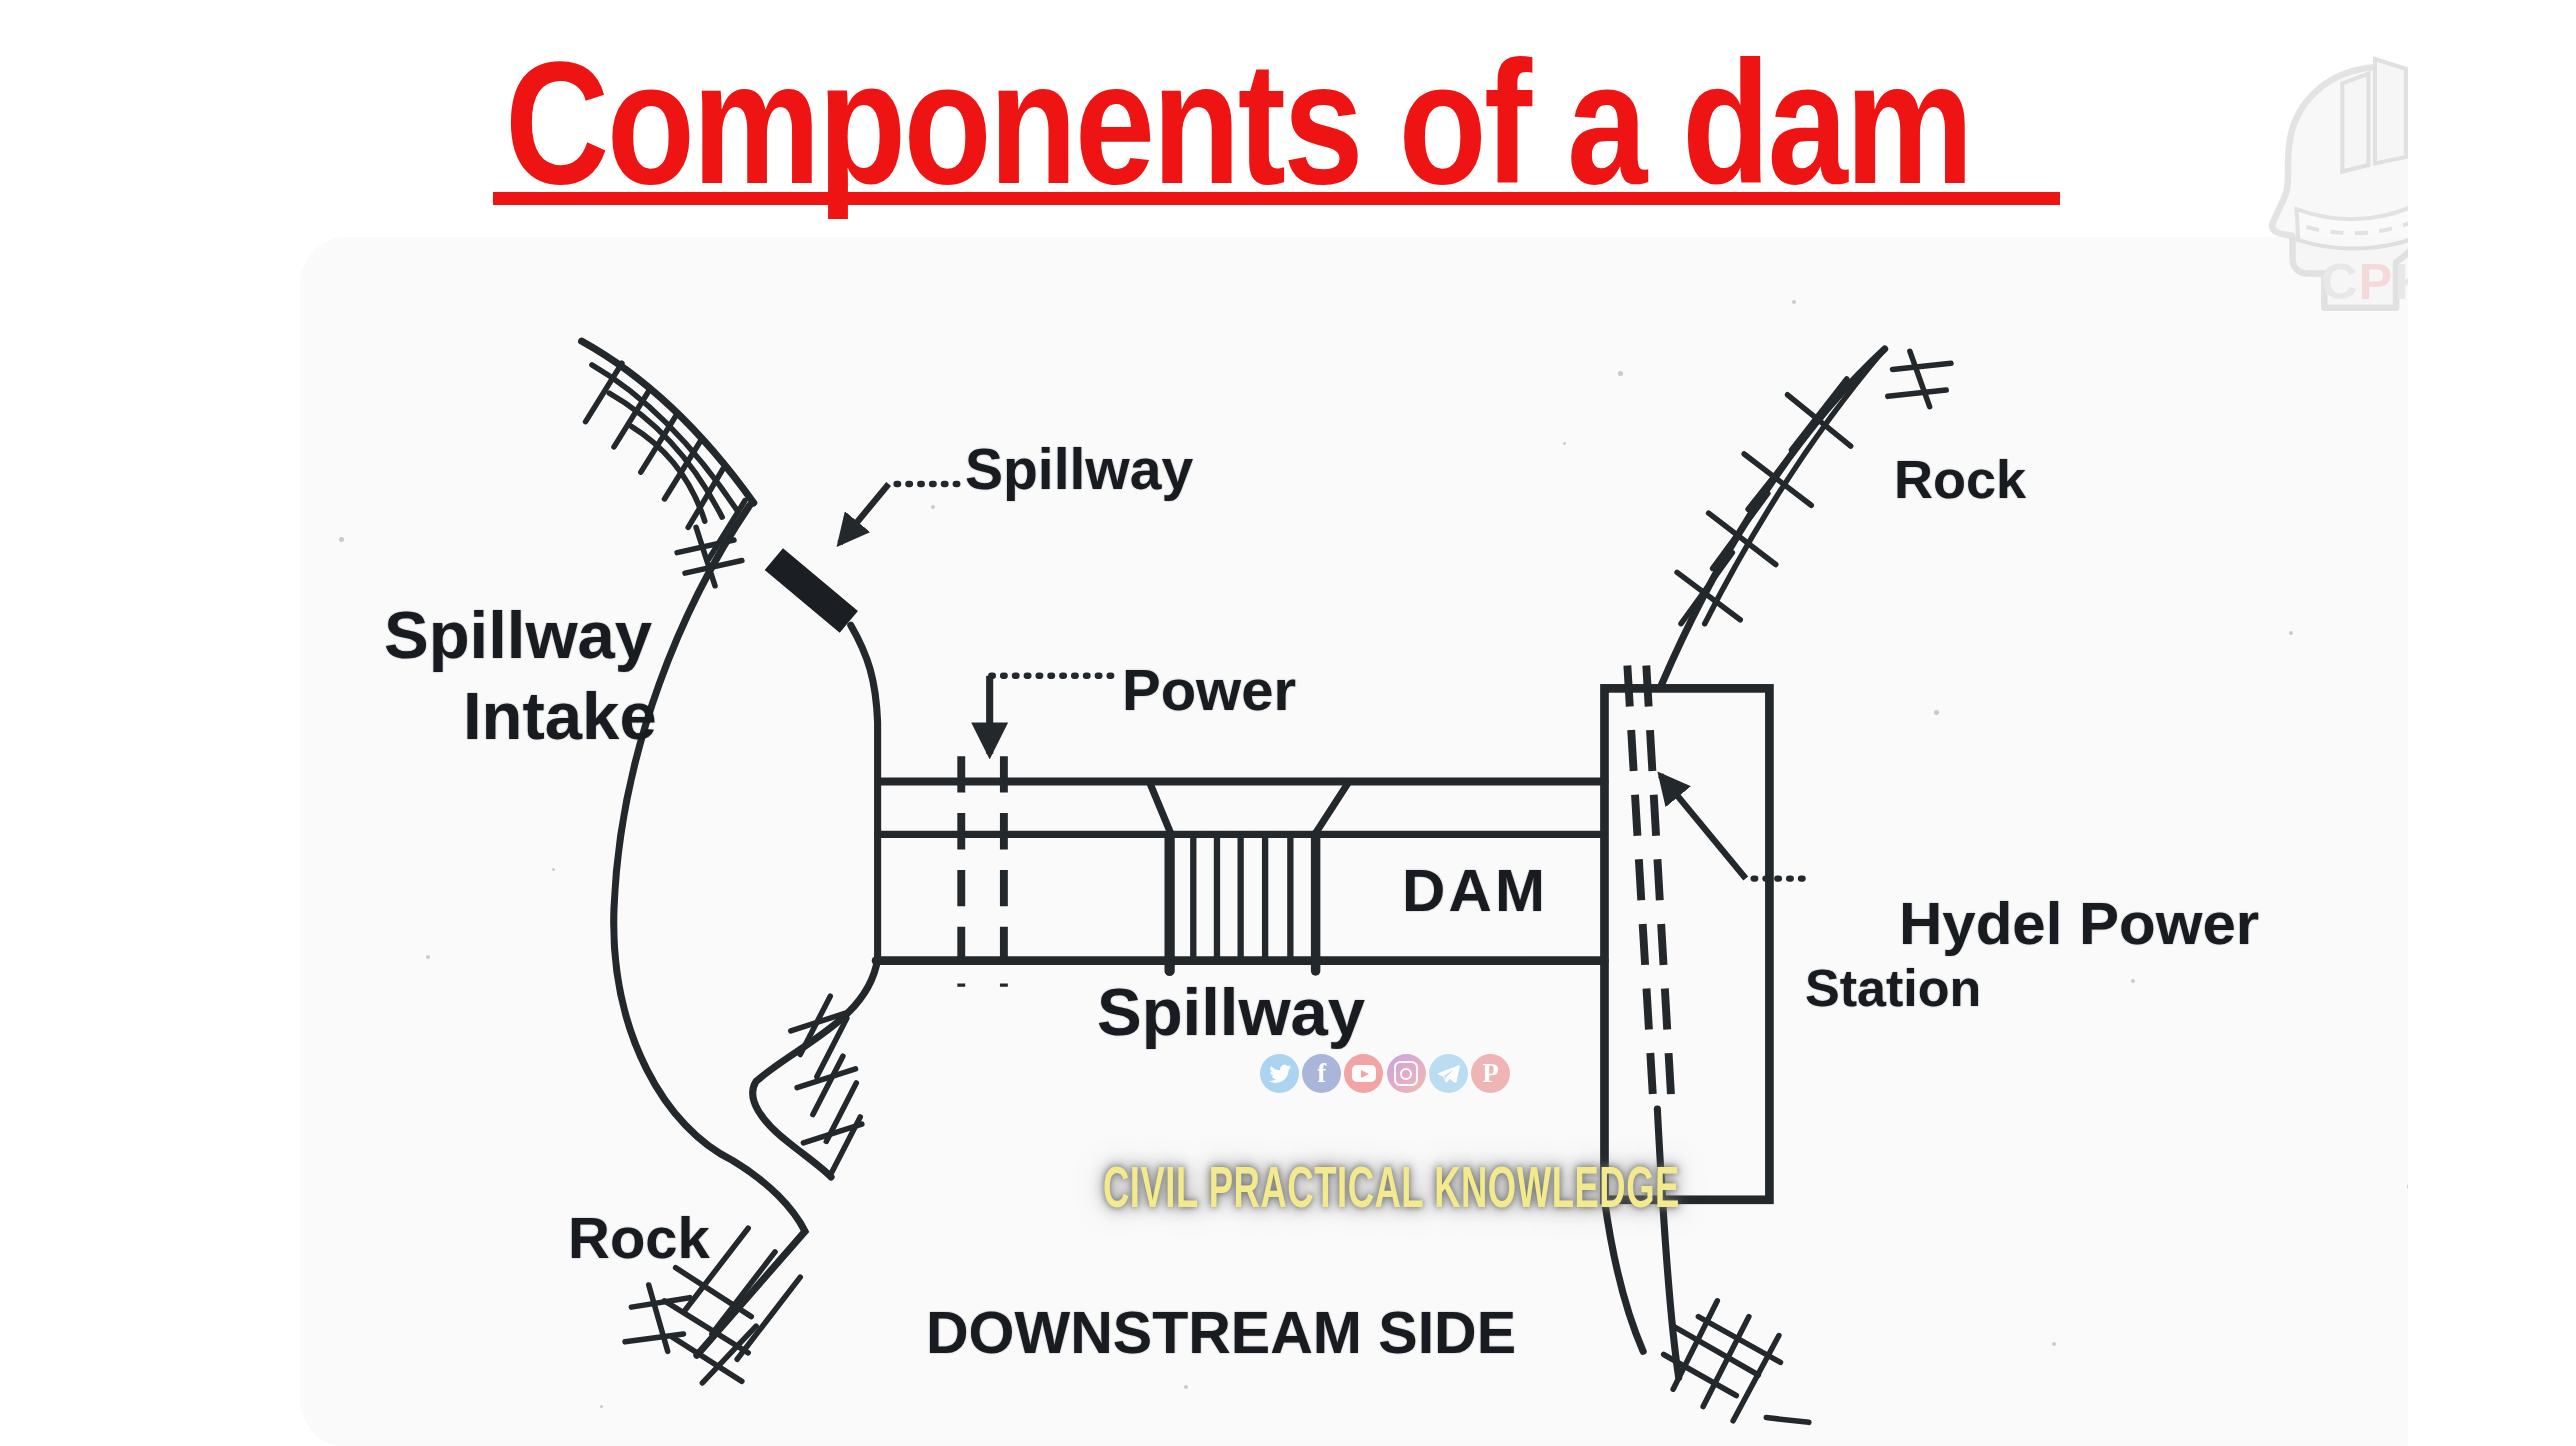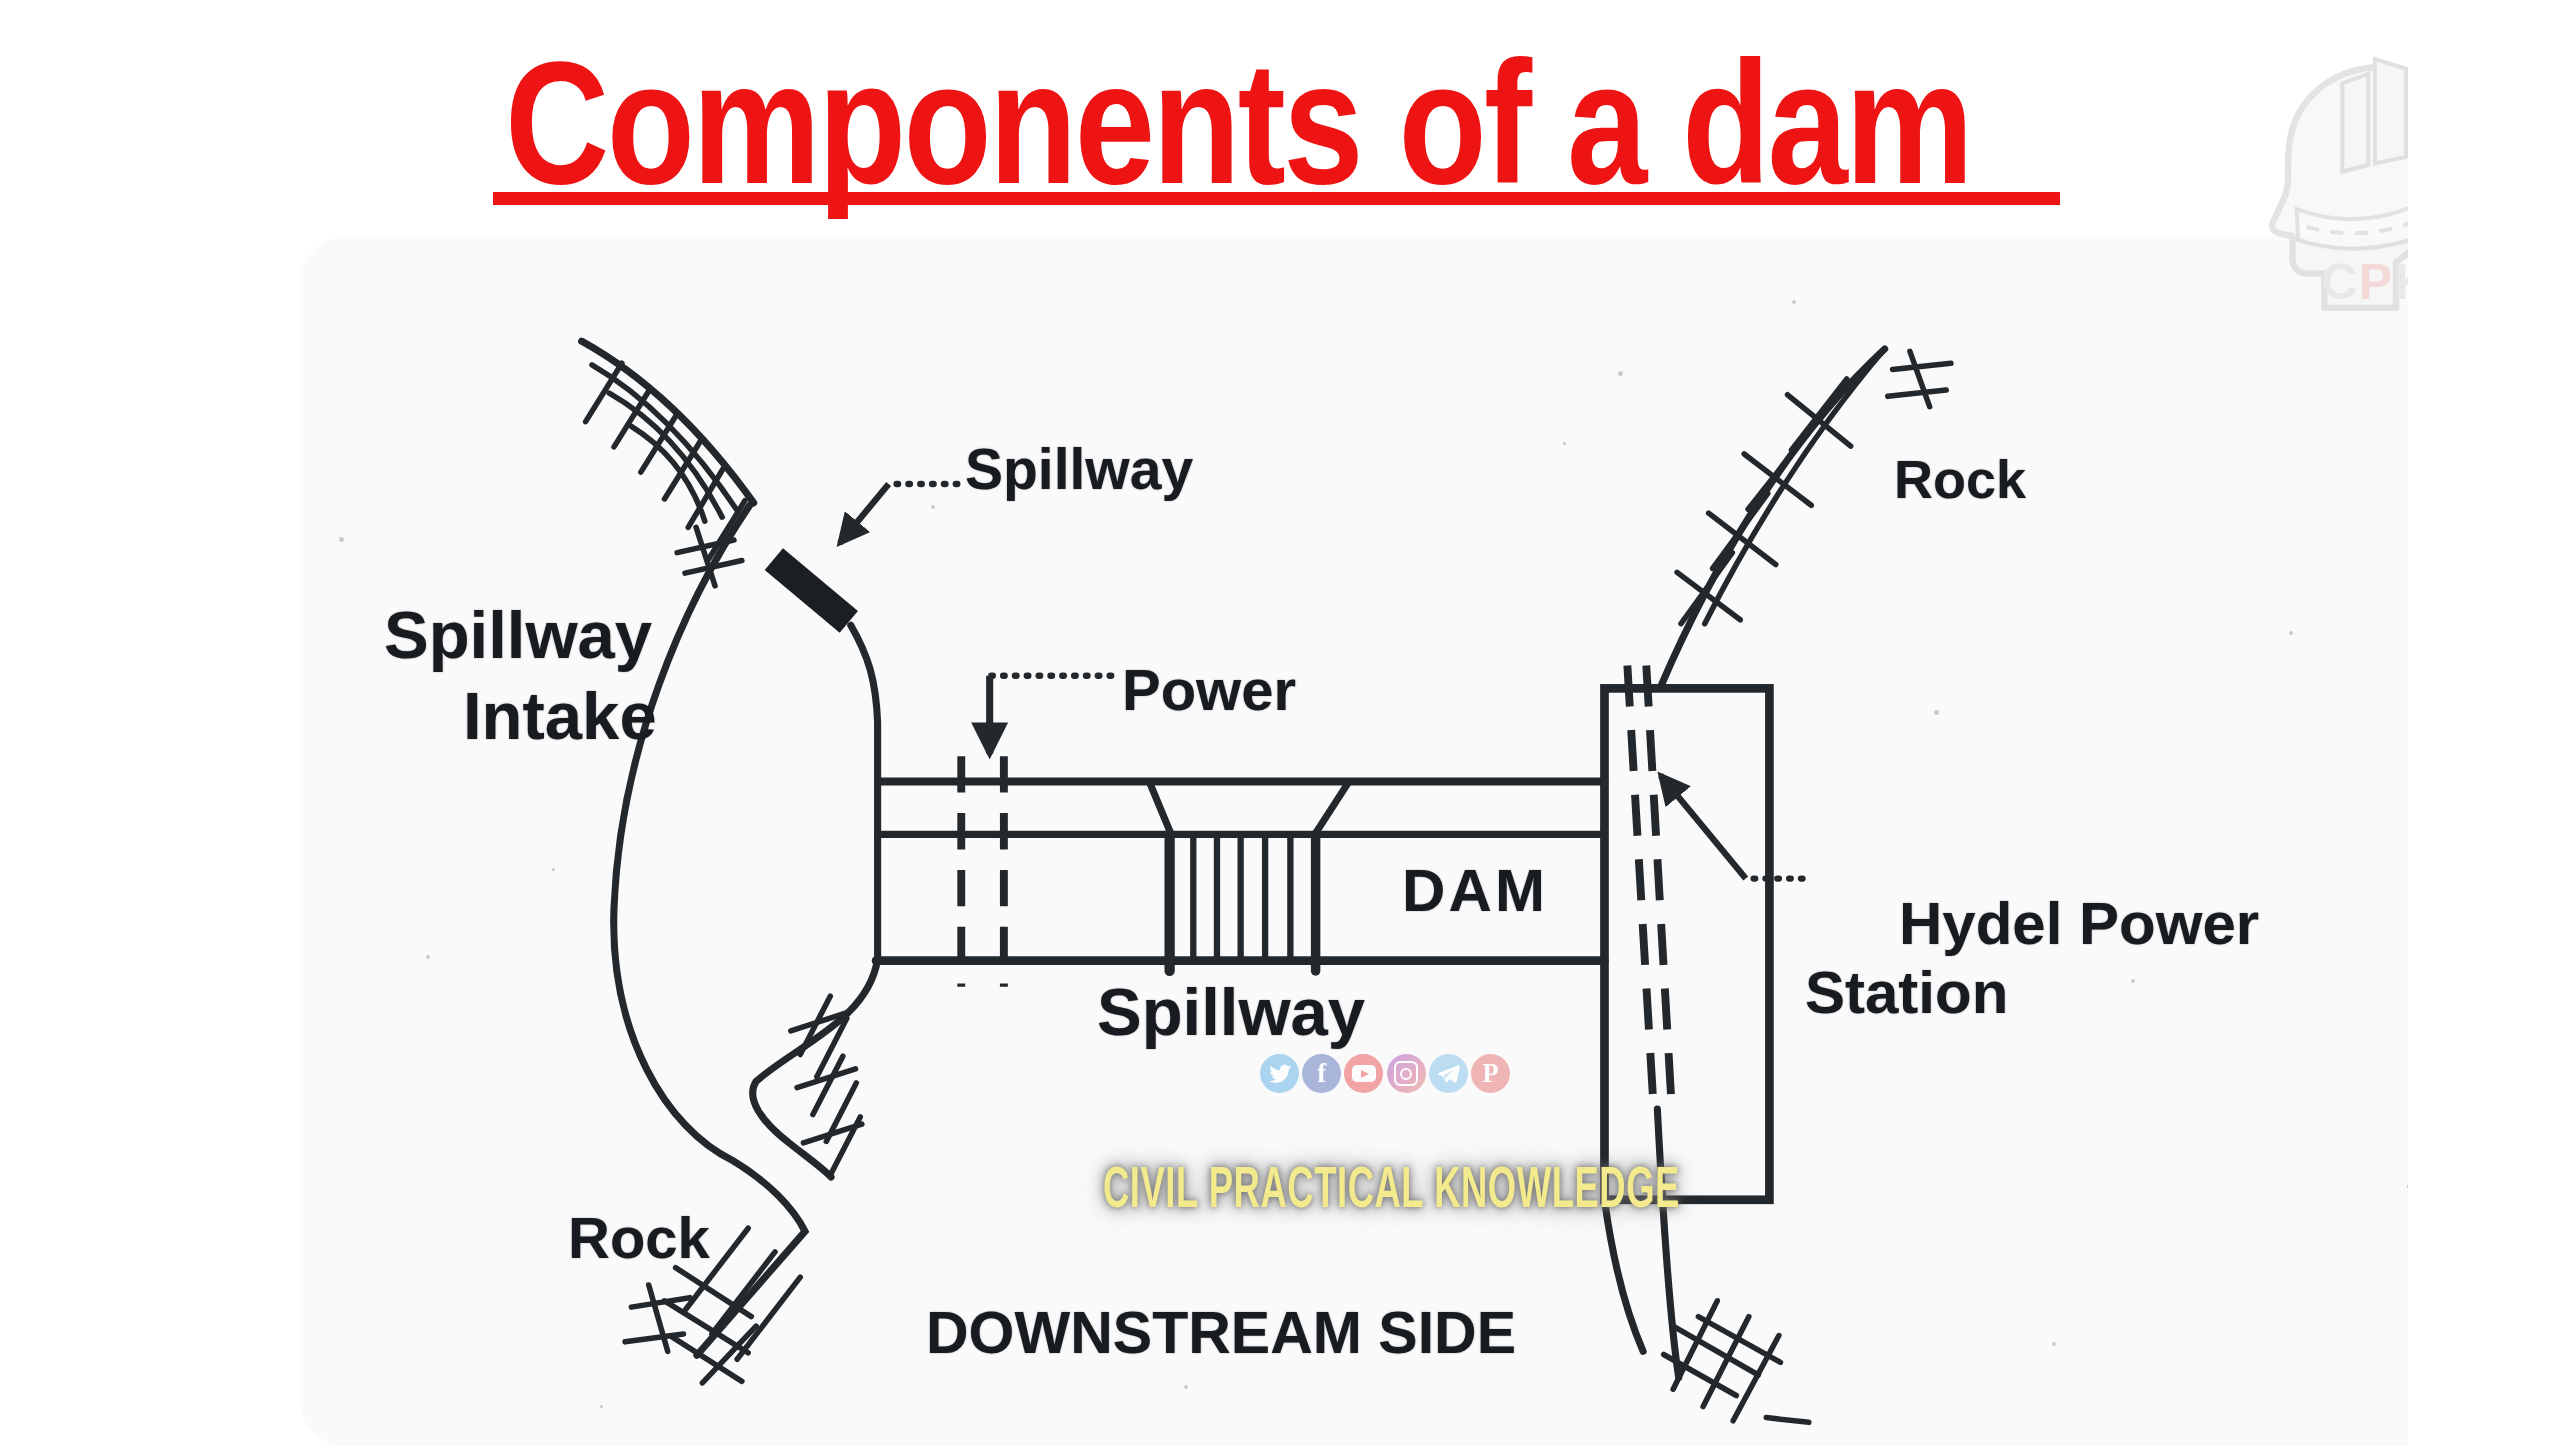--- a/index.html
+++ b/index.html
@@ -29,21 +29,21 @@
   #lbl-spillway-top{left:965px;top:436px;font-size:57px;}
   #lbl-reservoir{left:1121px;top:552px;font-size:58px;}
   #lbl-sluice{left:1122px;top:656px;font-size:58px;}
   #lbl-spillway-canal-1{left:384px;top:596px;font-size:67px;}
   #lbl-spillway-canal-2{left:463px;top:677px;font-size:67px;}
   #lbl-dam{left:1402px;top:856px;font-size:60px;letter-spacing:3.2px;}
   #lbl-spillway-bottom{left:1097px;top:973px;font-size:67px;}
   #lbl-rock-right{left:1894px;top:448px;font-size:54px;}
   #lbl-intake-1{left:1810px;top:820px;font-size:58px;}
   #lbl-intake-2{left:1899px;top:889px;font-size:60px;}
-  #lbl-intake-3{left:1805px;top:958px;font-size:60px;}
+  #lbl-intake-3{left:1805px;top:958px;font-size:52px;}
   #lbl-rock-left{left:568px;top:1204px;font-size:58px;}
   #lbl-downstream{left:926px;top:1299px;font-size:59px;}
 
   
   .social-row{position:absolute;left:1260px;top:1054px;display:flex;gap:3.2px;opacity:.72;}
   .icon{width:39px;height:39px;border-radius:50%;display:flex;align-items:center;justify-content:center;
         box-sizing:border-box;}
   .icon svg{width:24px;height:24px;}
   .tw{background:#8cc6ec;}
   .fb{background:#8b9ccc;color:#fff;font-weight:700;font-size:27px;font-family:"Liberation Serif",serif;}

